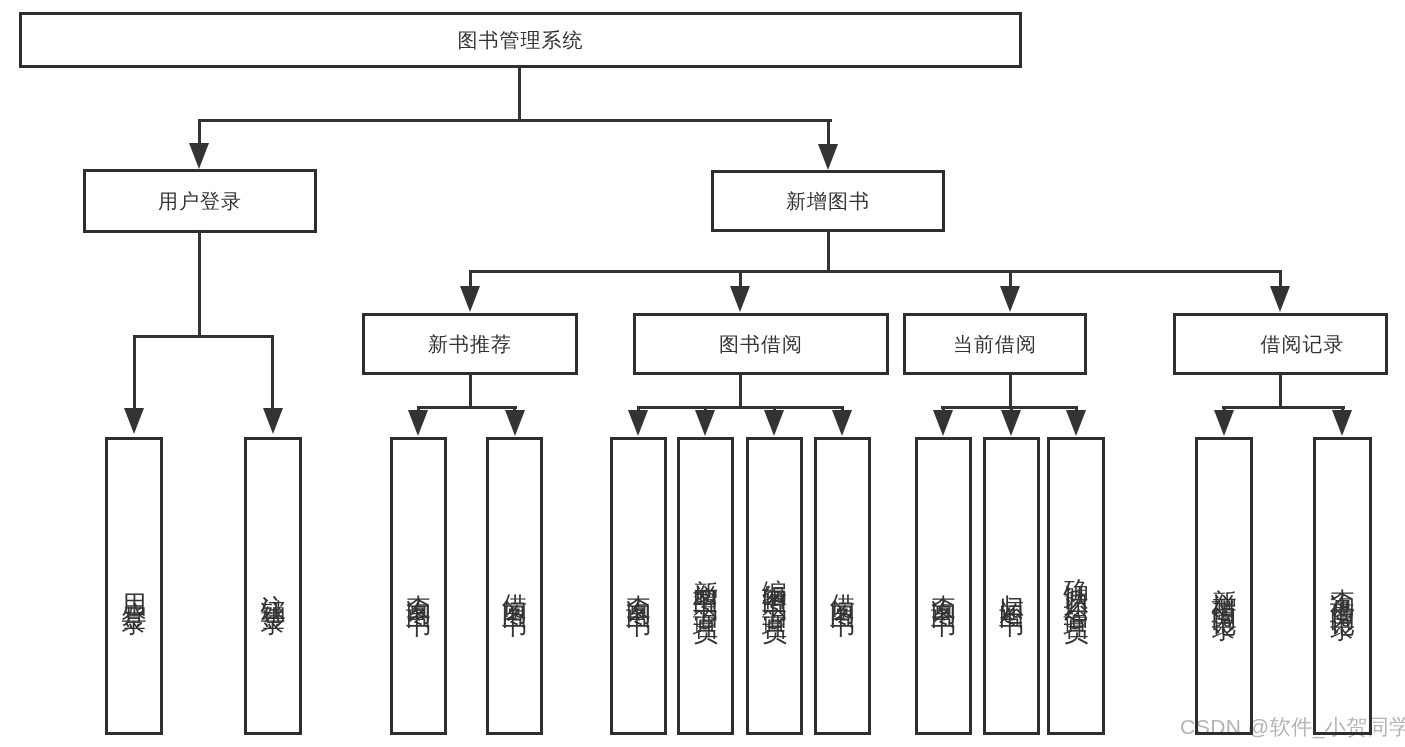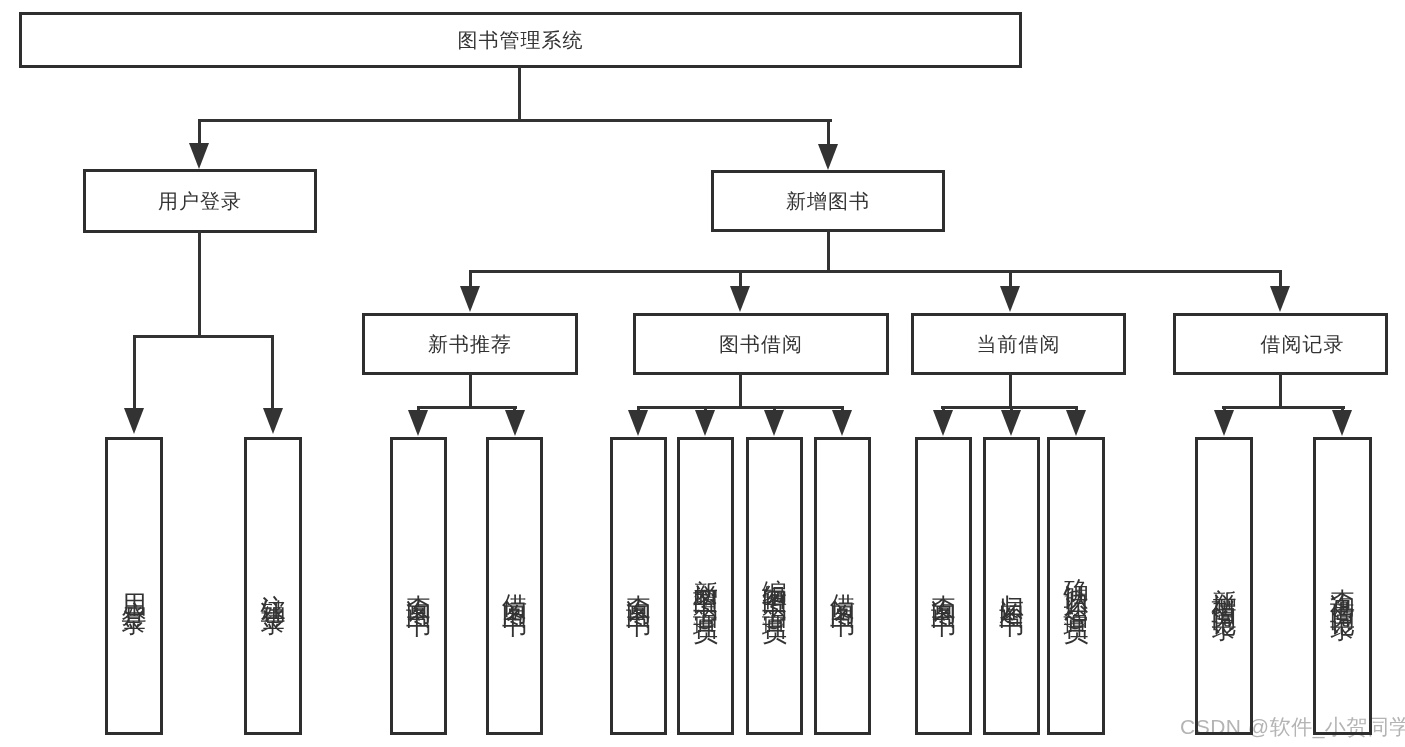--- a/index.html
+++ b/index.html
@@ -66,21 +66,21 @@
   </div>
 
   <div class="node h-node" style="left:362px;top:313px;width:216px;height:62px;">
     <span>新书推荐</span>
   </div>
 
   <div class="node h-node" style="left:633px;top:313px;width:256px;height:62px;">
     <span>图书借阅</span>
   </div>
 
-  <div class="node h-node" style="left:903px;top:313px;width:215px;height:62px;margin-left:8px;">
+  <div class="node h-node" style="left:903px;top:313px;width:184px;height:62px;">
     <span>当前借阅</span>
   </div>
 
   <div class="node h-node" style="left:1173px;top:313px;width:215px;height:62px;padding-left:44px;">
     <span>借阅记录</span>
   </div>
 
   <div class="node v-node" style="left:105px;top:437px;width:58px;height:298px;">
     <span>用户登录</span>
   </div>

